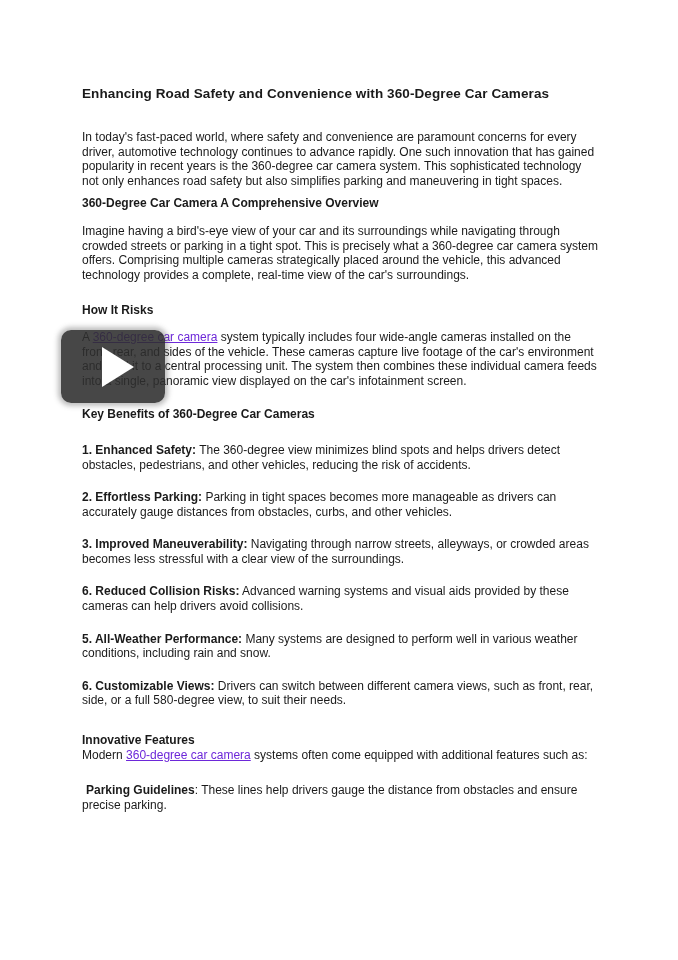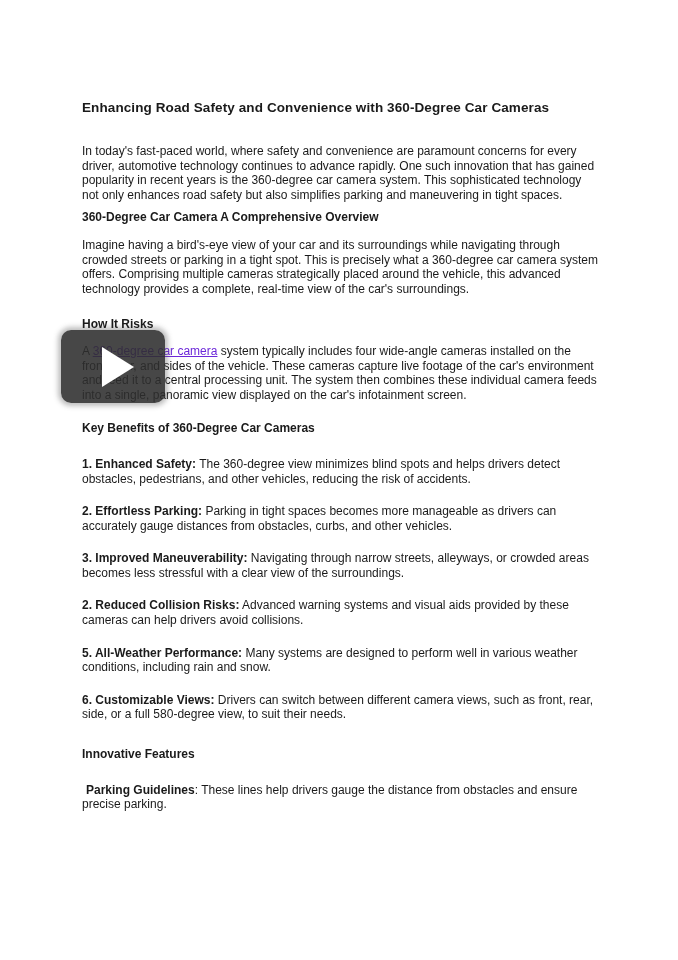--- a/index.html
+++ b/index.html
@@ -9,21 +9,21 @@
     width: 678px;
     height: 960px;
     background: #ffffff;
     font-family: "Liberation Sans", sans-serif;
     color: #1a1a1a;
     overflow: hidden;
   }
   .content {
     position: absolute;
     left: 82px;
-    top: 99px;
+    top: 85px;
     width: 516px;
   }
   .doc-title {
     font-size: 13.5px;
     line-height: 17px;
     font-weight: bold;
     letter-spacing: 0.1px;
   }
   .para {
     font-size: 12px;
@@ -86,25 +86,26 @@
     <p class="para mt-overview-p">Imagine having a bird's-eye view of your car and its surroundings while navigating through crowded streets or parking in a tight spot. This is precisely what a 360-degree car camera system offers. Comprising multiple cameras strategically placed around the vehicle, this advanced technology provides a complete, real-time view of the car's surroundings.</p>
 
     <div class="h2 mt-how-h">How It Risks</div>
     <p class="para mt-how-p"><span>A </span><a class="link">360-degree car camera</a><span> system typically includes four wide-angle cameras installed on the front, rear, and sides of the vehicle. These cameras capture live footage of the car's environment and feed it to a central processing unit. The system then combines these individual camera feeds into a single, panoramic view displayed on the car's infotainment screen.</span></p>
 
     <div class="h2 mt-benefits-h">Key Benefits of 360-Degree Car Cameras</div>
 
     <p class="para mt-item-first"><b>1. Enhanced Safety:</b><span> The 360-degree view minimizes blind spots and helps drivers detect obstacles, pedestrians, and other vehicles, reducing the risk of accidents.</span></p>
     <p class="para mt-item"><b>2. Effortless Parking:</b><span> Parking in tight spaces becomes more manageable as drivers can accurately gauge distances from obstacles, curbs, and other vehicles.</span></p>
     <p class="para mt-item"><b>3. Improved Maneuverability:</b><span> Navigating through narrow streets, alleyways, or crowded areas becomes less stressful with a clear view of the surroundings.</span></p>
-    <p class="para mt-item"><b>2. Reduced Collision Risks:</b><span> Advanced warning systems and visual aids provided by these cameras can help drivers avoid collisions.</span></p>
+    <p class="para mt-item"><b>6. Reduced Collision Risks:</b><span> Advanced warning systems and visual aids provided by these cameras can help drivers avoid collisions.</span></p>
     <p class="para mt-item"><b>5. All-Weather Performance:</b><span> Many systems are designed to perform well in various weather conditions, including rain and snow.</span></p>
     <p class="para mt-item"><b>6. Customizable Views:</b><span> Drivers can switch between different camera views, such as front, rear, side, or a full 580-degree view, to suit their needs.</span></p>
 
     <div class="h2 mt-innov-h">Innovative Features</div>
+    <p class="para"><span>Modern </span><a class="link">360-degree car camera</a><span> systems often come equipped with additional features such as:</span></p>
 
     <p class="para mt-parking"><b>Parking Guidelines</b><span>: These lines help drivers gauge the distance from obstacles and ensure precise parking.</span></p>
 
   </div>
 
   <div class="play-overlay">
     <div class="play-triangle"></div>
   </div>
 </div>
 

